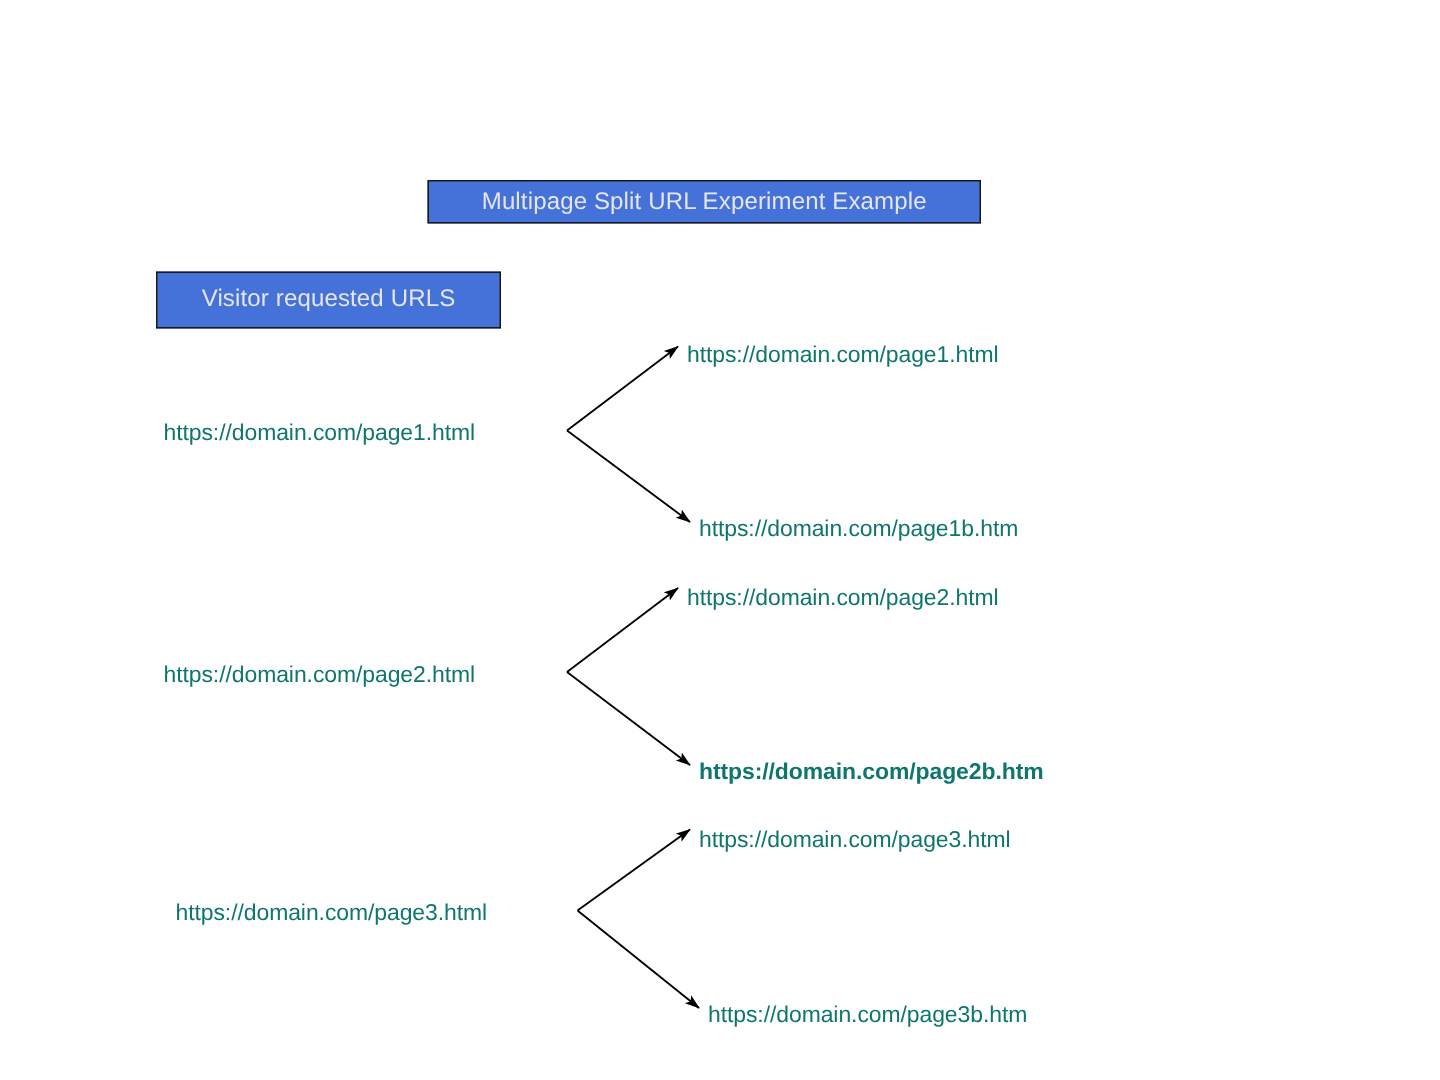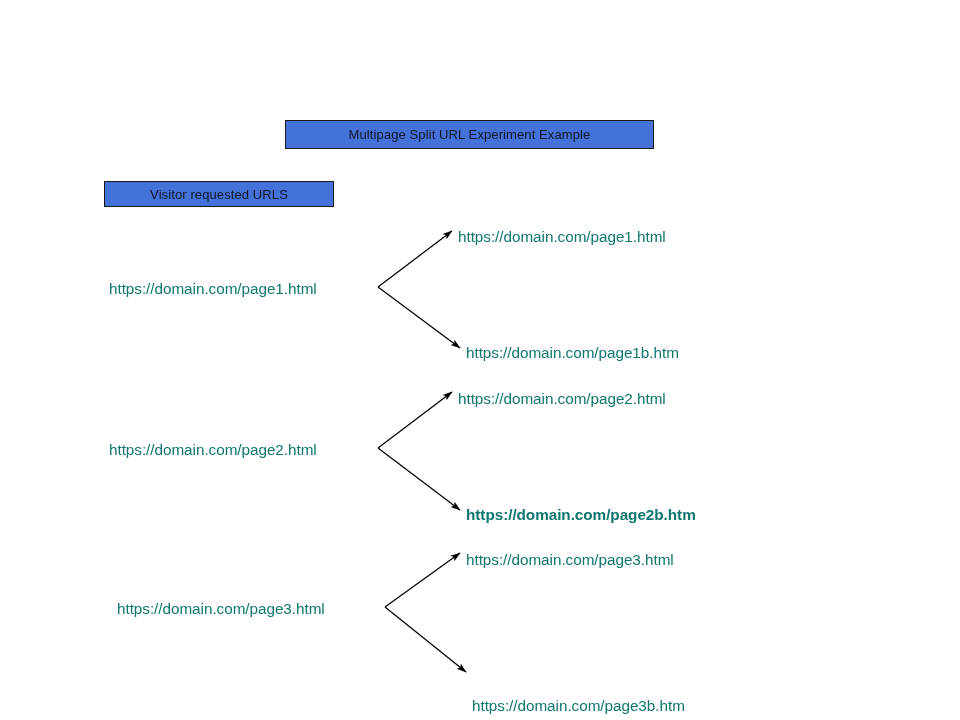--- a/index.html
+++ b/index.html
@@ -18,40 +18,40 @@
     background: #ffffff;
     overflow: hidden;
   }
 
   
   .blue-box {
     position: absolute;
     box-sizing: border-box;
     background: #4472d8;
     border: 1.5px solid #1a1a1a;
-    color: #0f172a;
-    font-size: 13px;
+    color: #e5e5e5;
+    font-size: 16px;
     line-height: 1;
     display: flex;
     align-items: center;
     justify-content: center;
     letter-spacing: 0.1px;
     white-space: nowrap;
   }
   #title-box {
     left: 285px;
     top: 120px;
     width: 369px;
     height: 29px;
   }
   #legend-box {
     left: 104px;
     top: 181px;
     width: 230px;
-    height: 26px;
+    height: 38px;
   }
 
   
   .url-label {
     position: absolute;
     font-size: 15.3px;
     line-height: 1;
     color: #0f766e;
     white-space: nowrap;
     letter-spacing: -0.05px;
@@ -89,21 +89,21 @@
   <div class="url-label src" style="left:109px; top:289px;">https://domain.com/page1.html</div>
   <div class="url-label dst" style="left:458px; top:237px;">https://domain.com/page1.html</div>
   <div class="url-label dst" style="left:466px; top:353px;">https://domain.com/page1b.htm</div>
 
   <div class="url-label src" style="left:109px; top:450px;">https://domain.com/page2.html</div>
   <div class="url-label dst" style="left:458px; top:399px;">https://domain.com/page2.html</div>
   <div class="url-label dst" style="left:466px; top:515px;font-weight:bold;">https://domain.com/page2b.htm</div>
 
   <div class="url-label src" style="left:117px; top:609px;">https://domain.com/page3.html</div>
   <div class="url-label dst" style="left:466px; top:560px;">https://domain.com/page3.html</div>
-  <div class="url-label dst" style="left:472px; top:706px;">https://domain.com/page3b.htm</div>
+  <div class="url-label dst" style="left:472px; top:677px;">https://domain.com/page3b.htm</div>
 
   <svg id="arrows" viewBox="0 0 960 720">
     <defs>
       <marker id="ah" markerWidth="9" markerHeight="9" refX="7.5" refY="3" orient="auto" markerUnits="strokeWidth">
         <path d="M0,0.3 L8,3 L0,5.7 L1.8,3 Z" fill="#000000"></path>
       </marker>
     </defs>
 
     <g>
       <line x1="378" y1="287" x2="452" y2="231" marker-end="url(#ah)"></line>

